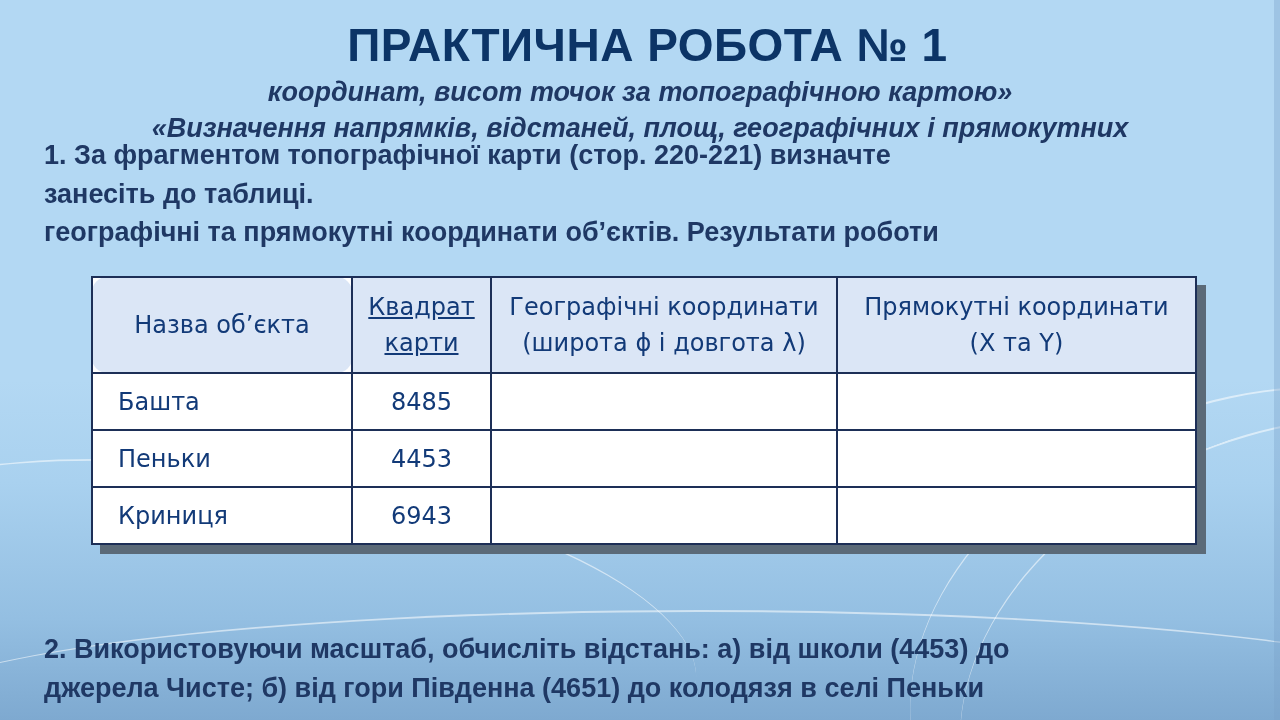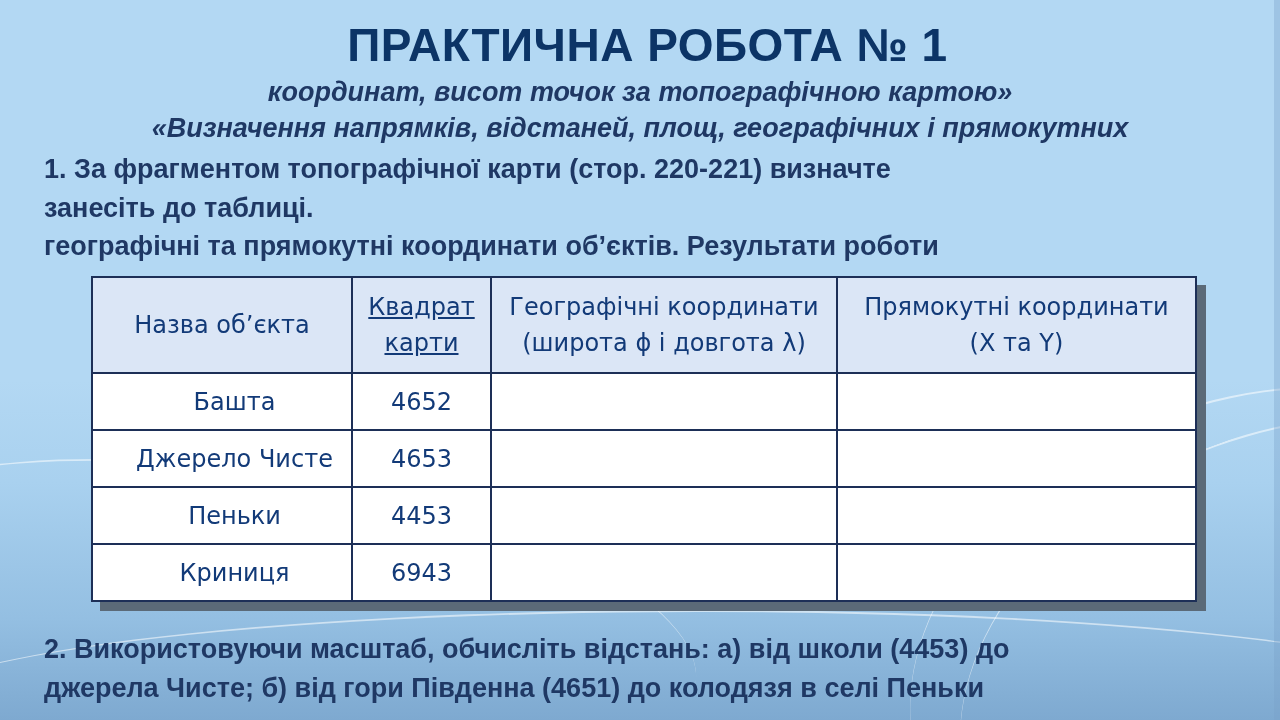--- a/index.html
+++ b/index.html
@@ -29,41 +29,41 @@
     }
     .subtitle {
       position: absolute; left: 40px; top: 74px; width: 1200px; text-align: center;
       font-style: italic; font-weight: bold; font-size: 27px; line-height: 36px;
       color: #1f3864;
     }
     .para {
       position: absolute; left: 44px; font-weight: bold; font-size: 27px;
       line-height: 38.5px; color: #1f3864;
     }
-    .p1 { top: 150px; width: 1130px; }
+    .p1 { top: 136px; width: 1130px; }
     .p2 { top: 630px; width: 1200px; }
     .table-wrap {
       position: absolute; left: 91px; top: 276px;
       box-shadow: 9px 9px 0 #5b6a78;
     }
     table {
       border-collapse: collapse; background: #ffffff;
       font-family: "DejaVu Sans", sans-serif;
     }
     td, th {
       border: 2px solid #1d2f57; padding: 0; color: #123a78;
       font-size: 24px; font-weight: normal;
     }
     th {
       background: #dbe6f6; line-height: 36px; height: 94px; text-align: center;
     }
     td { height: 55px; }
-    td.name { padding-left: 25px; text-align: center; margin-left: 44px; }
+    td.name { padding-left: 25px; text-align: left; margin-left: 44px; }
     td.sq { text-align: center; }
-    .c1 { width: 258px; } .c2 { width: 137px; text-decoration: underline; } .c3 { width: 344px; } .c4 { width: 357px; }
+    .c1 { width: 258px; border-radius: 15px; } .c2 { width: 137px; text-decoration: underline; } .c3 { width: 344px; } .c4 { width: 357px; }
   </style>
 </head>
 <body>
 
 <div class="bg-lower"></div>
 <div class="wave" style="left:-200px; top:470px; width:900px; height:300px; transform:rotate(8deg);"></div>
 <div class="wave" style="left:-100px; top:610px; width:1600px; height:200px;"></div>
 <div class="wave" style="left:900px; top:400px; width:700px; height:500px; transform:rotate(-20deg);"></div>
 <div class="wave" style="left:950px; top:430px; width:700px; height:500px; transform:rotate(-20deg);"></div>
 <div class="right-strip"></div>
@@ -98,27 +98,21 @@
         </th>
         <th class="c4">
           <div>Прямокутні координати</div>
           <div>(X та Y)</div>
         </th>
       </tr>
     </thead>
     <tbody>
       <tr>
         <td class="name">Башта</td>
-        <td class="sq">4652</td>
-        <td></td>
-        <td></td>
-      </tr>
-      <tr>
-        <td class="name">Джерело Чисте</td>
-        <td class="sq">4653</td>
+        <td class="sq">8485</td>
         <td></td>
         <td></td>
       </tr>
       <tr>
         <td class="name">Пеньки</td>
         <td class="sq">4453</td>
         <td></td>
         <td></td>
       </tr>
       <tr>

